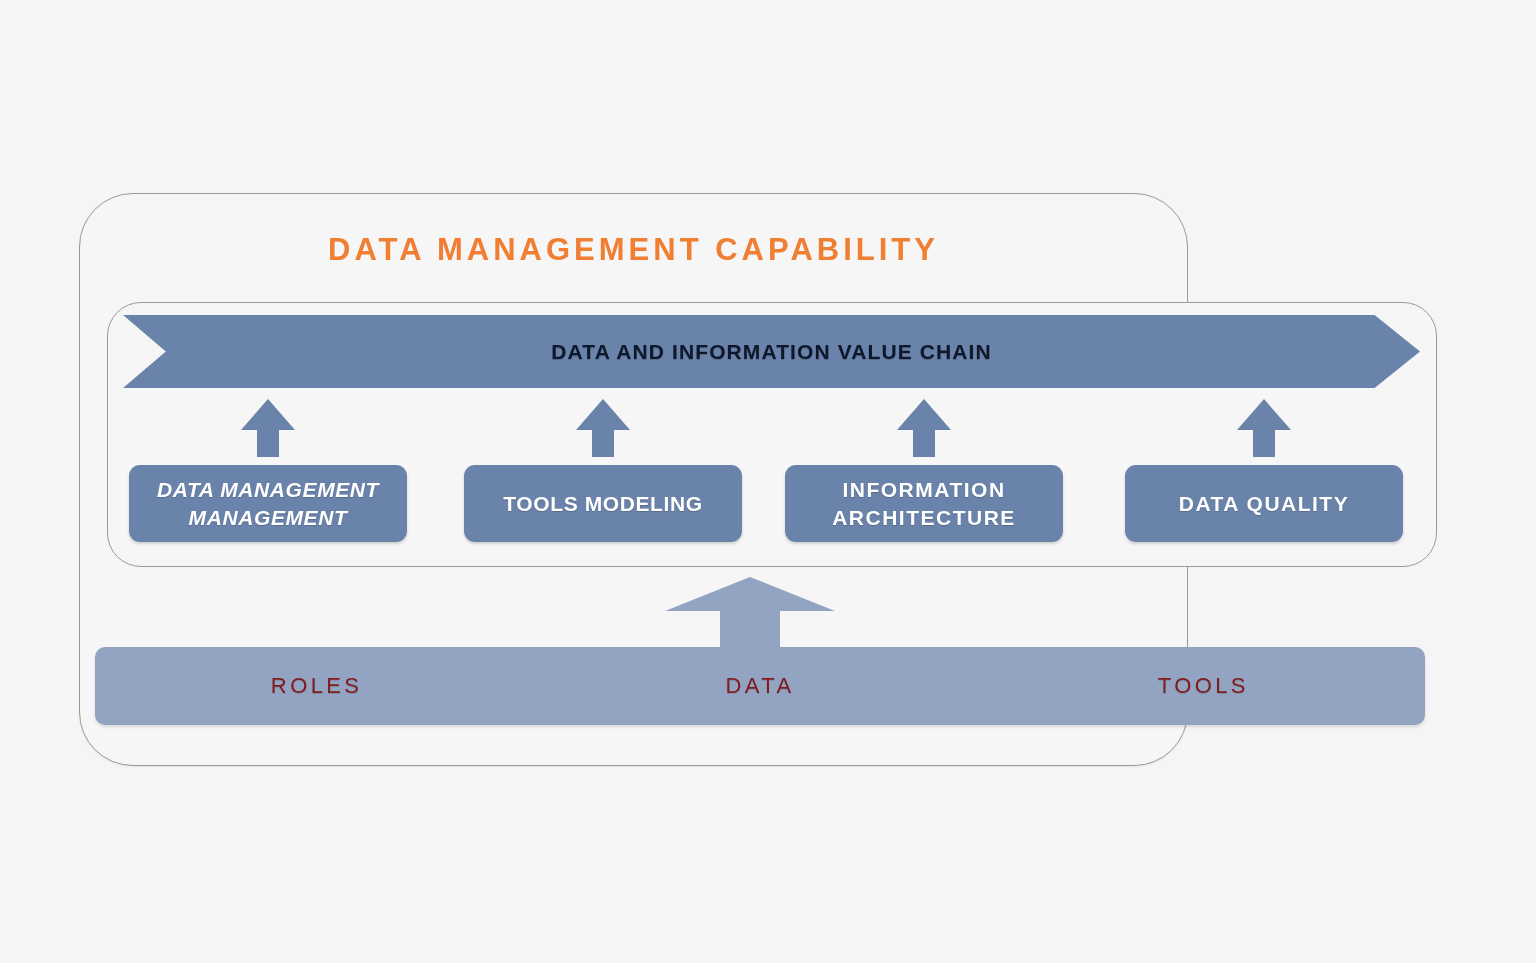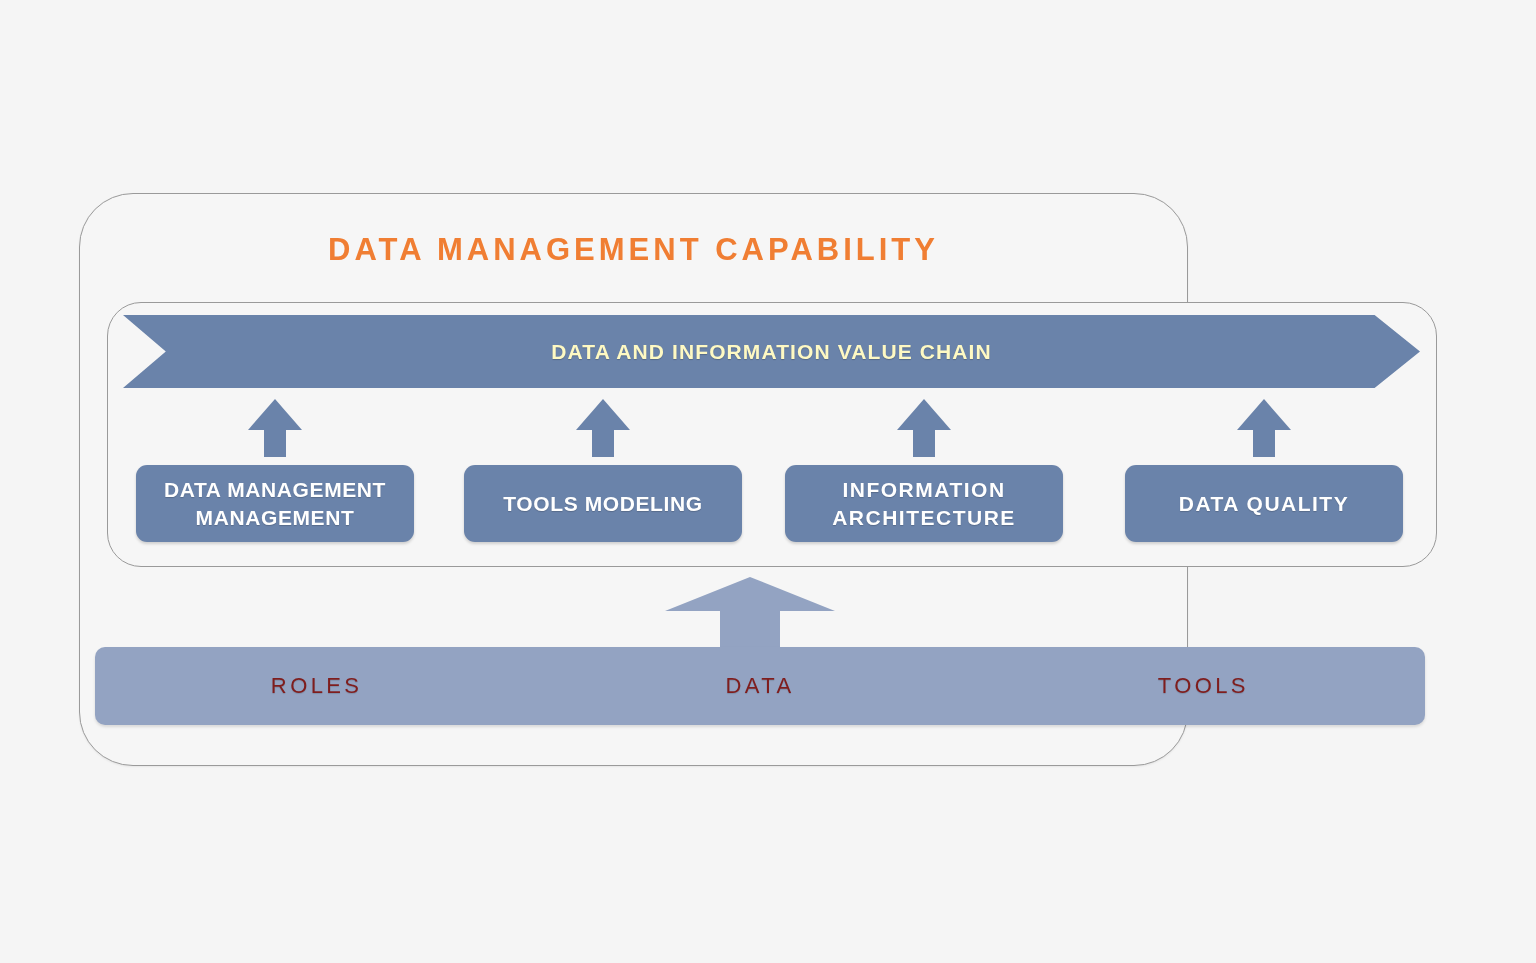--- a/index.html
+++ b/index.html
@@ -65,36 +65,36 @@
     width: 1297px;
     height: 73px;
     background: #6a83aa;
     -webkit-clip-path: polygon(0 0, 96.5% 0, 100% 50%, 96.5% 100%, 0 100%, 3.3% 50%);
     clip-path: polygon(0 0, 96.5% 0, 100% 50%, 96.5% 100%, 0 100%, 3.3% 50%);
     display: flex;
     align-items: center;
     justify-content: center;
   }
   #value-chain-label {
-    color: #fef9c3;
+    color: #0f172a;
     font-size: 21px;
     font-weight: bold;
     letter-spacing: 1.1px;
     white-space: nowrap;
     text-shadow: 0 1px 1px rgba(0,0,0,0.20);
   }
 
   
   .pillar-col {
     position: absolute;
     top: 96px;
     width: 278px;
     height: 160px;
   }
-  .pillar-col.c0 { left: 28px; }
+  .pillar-col.c0 { left: 21px; font-style: italic; }
   .pillar-col.c1 { left: 356px; }
   .pillar-col.c2 { left: 677px; }
   .pillar-col.c3 { left: 1017px; }
 
   
   .pillar-arrow {
     position: absolute;
     top: 0;
     left: 112px;
     width: 54px;

